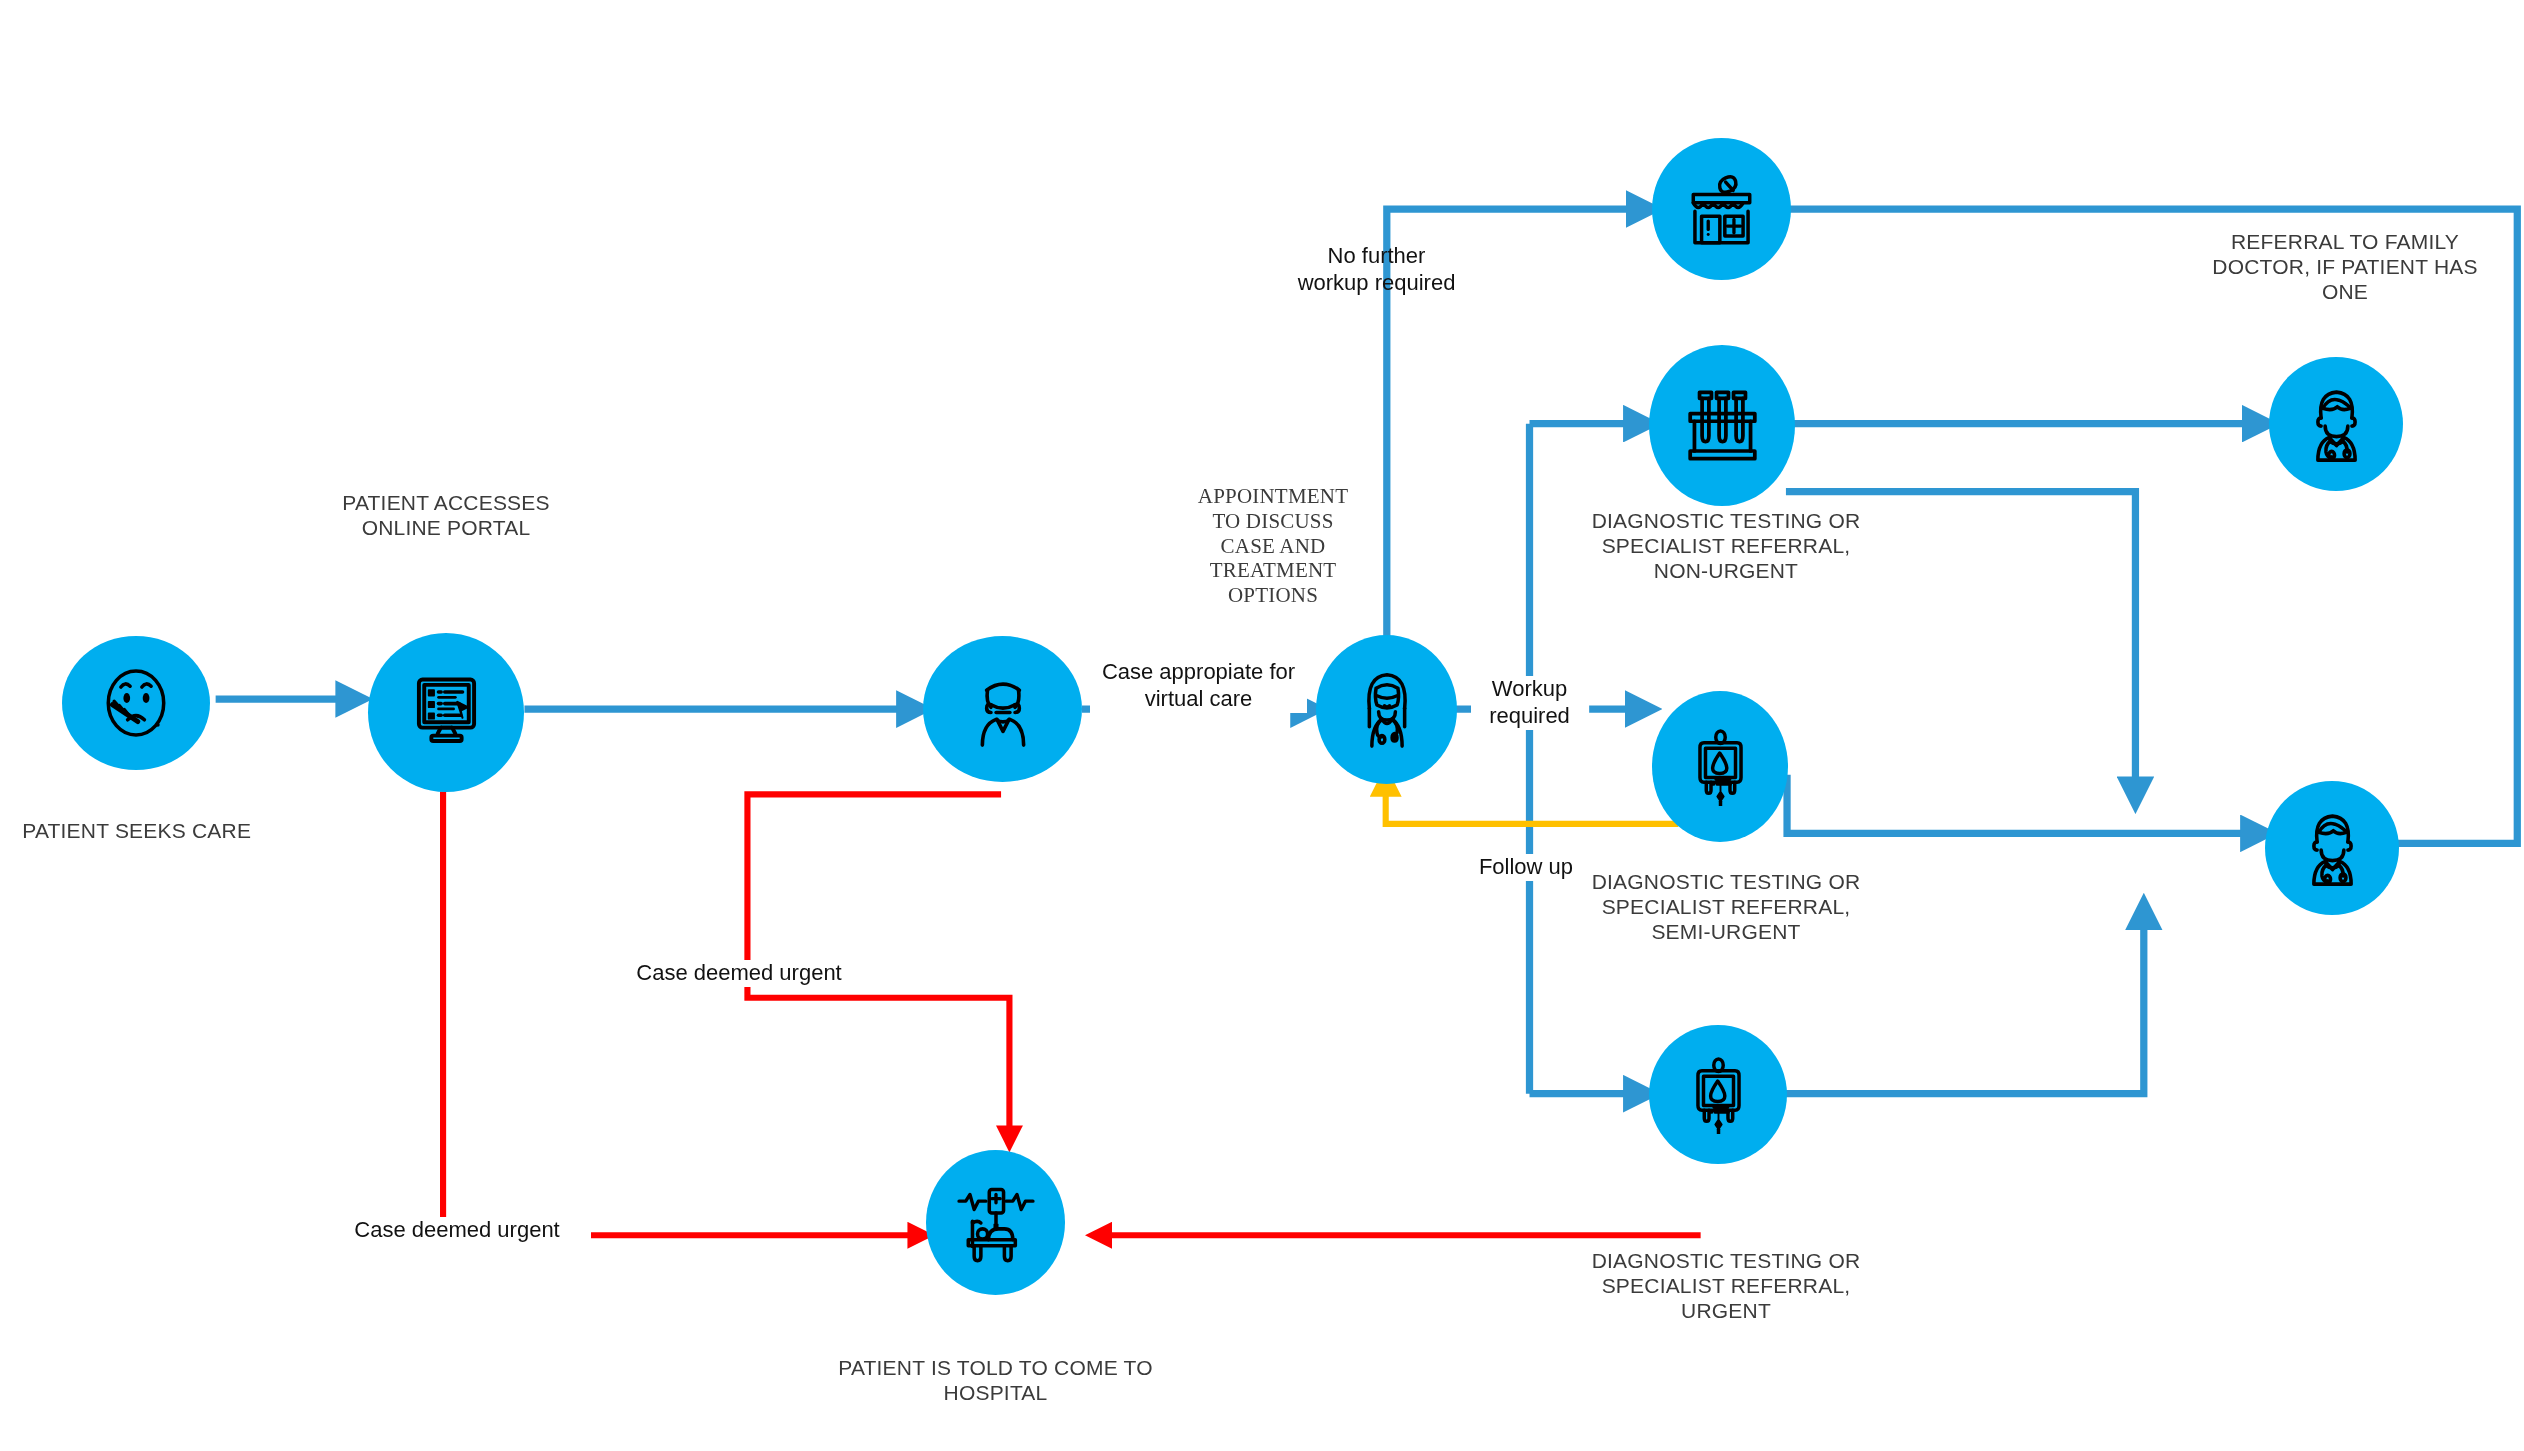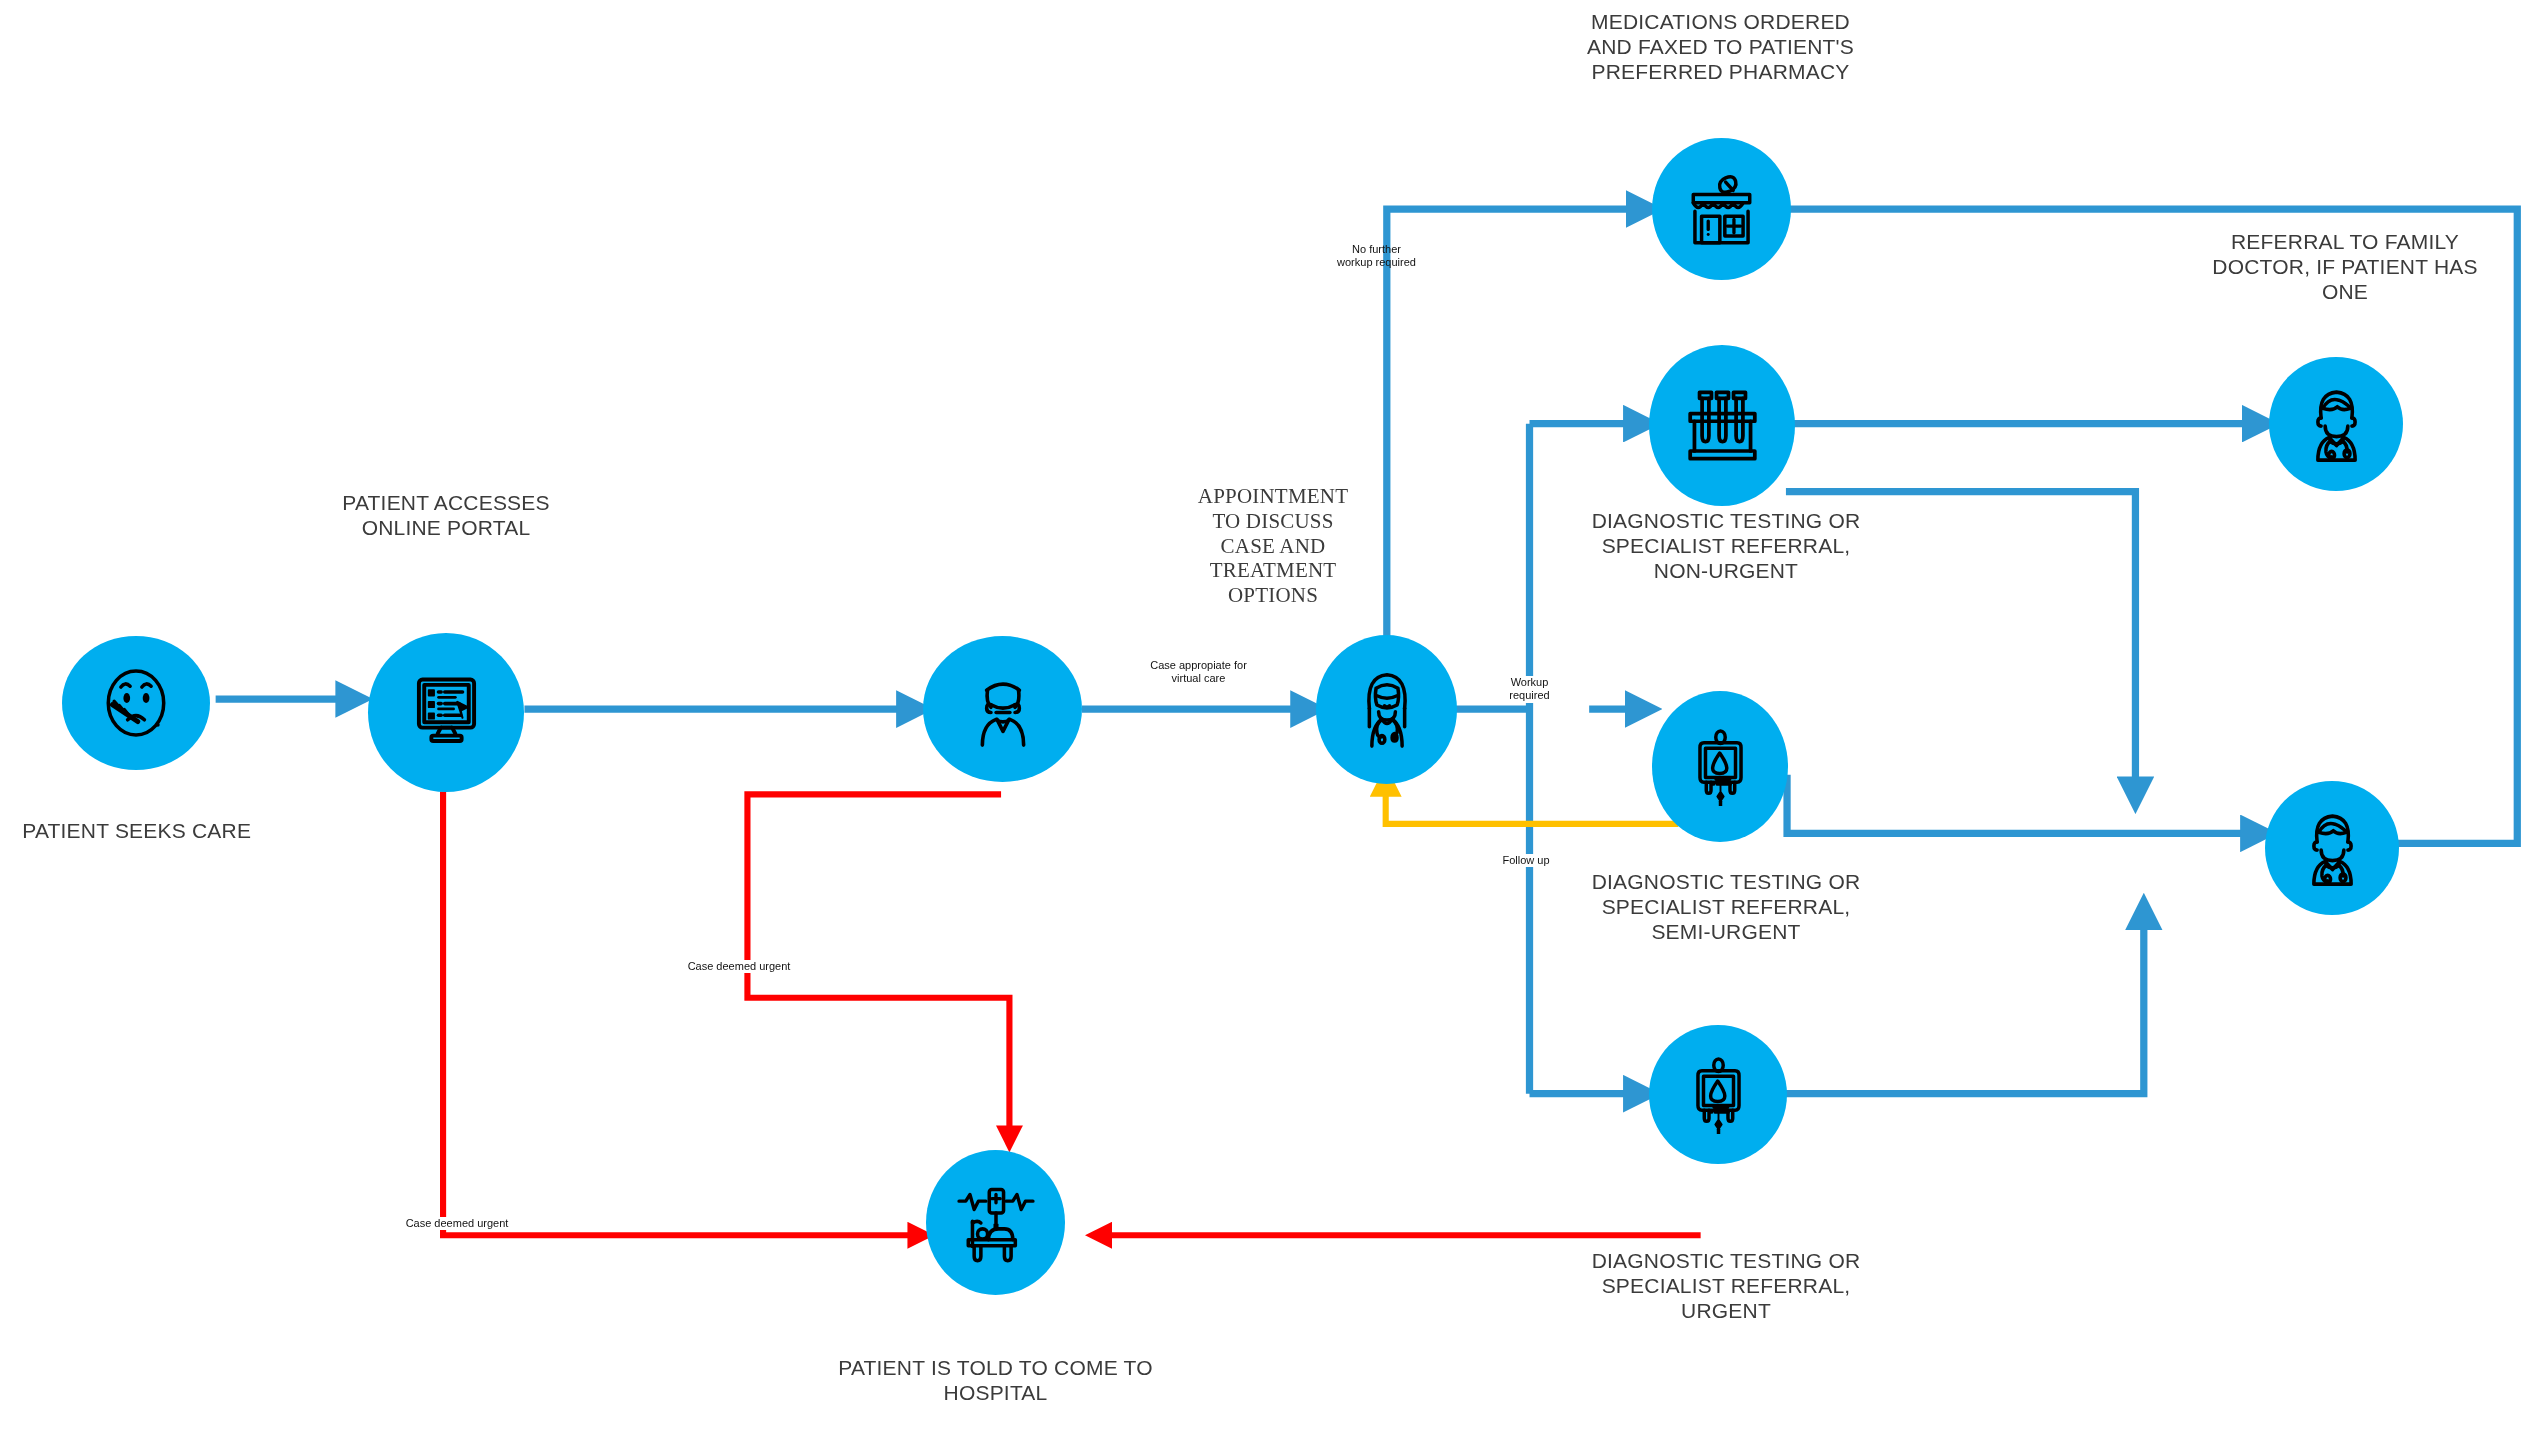--- a/index.html
+++ b/index.html
@@ -28,21 +28,21 @@
     font-size:21px;
     line-height:1.18;
     letter-spacing:0.2px;
     white-space:pre-line;
   }
 
   .elabel {
     position:absolute; z-index:5;
     text-align:center;
     color:#121212;
-    font-size:11px;
+    font-size:22px;
     line-height:1.22;
     white-space:pre-line;
     background:#ffffff;
   }
   .elabel.nobg { background:transparent; }
 </style>
 </head>
 <body>
 
 <div id="canvas">
@@ -200,23 +200,20 @@
         <path d="M18,52 L18,90 L82,90 L82,52"></path>
         <rect x="26" y="58" width="22" height="32"></rect>
         <rect x="54" y="58" width="22" height="24"></rect>
         <path d="M65,62 L65,78" stroke-width="4"></path>
           <path d="M57,70 L73,70" stroke-width="4"></path>
         <path d="M34,64 L34,74" stroke-width="4"></path>
         <circle cx="34" cy="80" r="1.8" fill="#000" stroke="none"></circle>
       </g>
     </svg>
   </div>
-  <div class="nlabel" style="left:1545px; top:10px; width:351px;">MEDICATIONS ORDERED
-AND FAXED TO PATIENT'S
-PREFERRED PHARMACY</div>
 
   <div class="node" style="left:1649px; top:345px; width:146px; height:161px;">
     <svg viewBox="0 0 100 100" width="85" height="85">
       <g fill="none" stroke="#000" stroke-width="4.4" stroke-linecap="round" stroke-linejoin="round">
         <rect x="23" y="11" width="14" height="7"></rect>
         <rect x="43" y="11" width="14" height="7"></rect>
         <rect x="63" y="11" width="14" height="7"></rect>
         <path d="M26,18 L26,62 q0,7 4,7 q4,0 4,-7 L34,18"></path>
         <path d="M46,18 L46,62 q0,7 4,7 q4,0 4,-7 L54,18"></path>
         <path d="M66,18 L66,62 q0,7 4,7 q4,0 4,-7 L74,18"></path>

